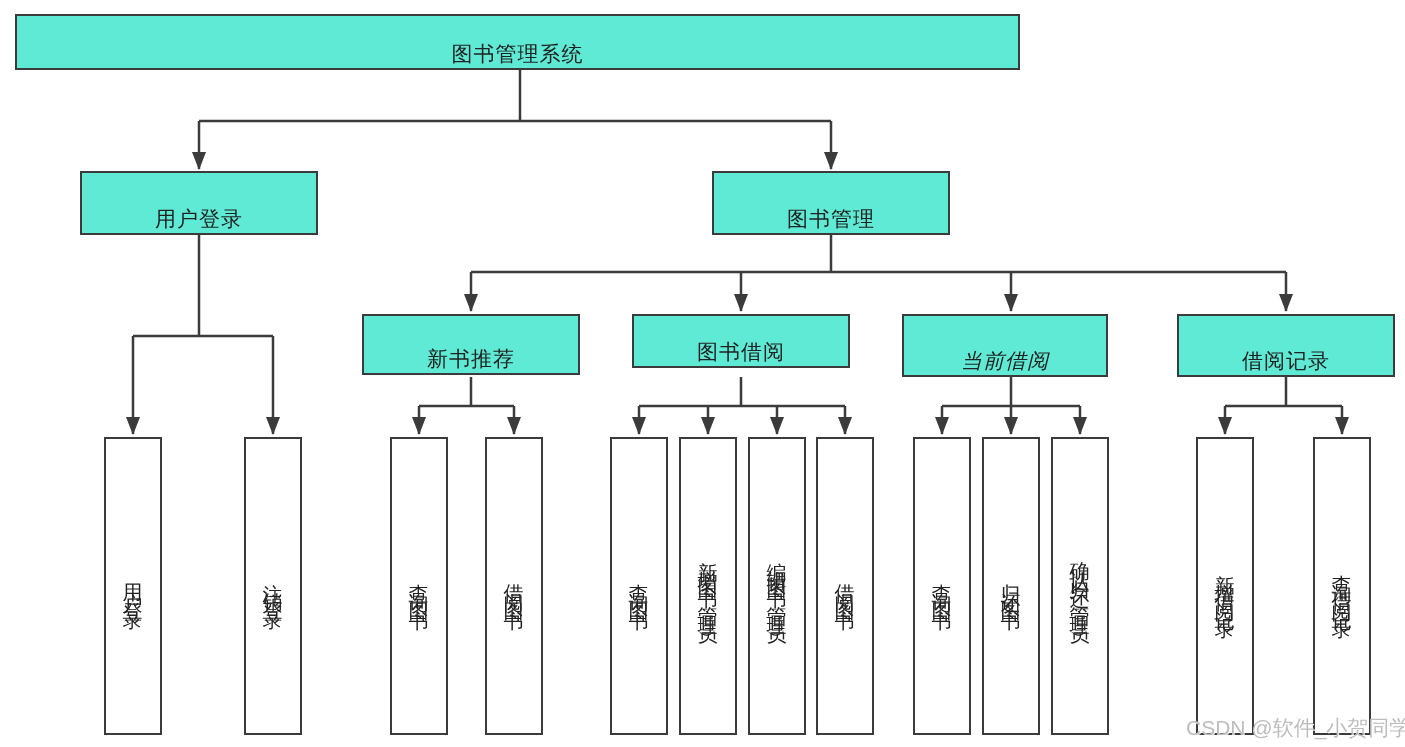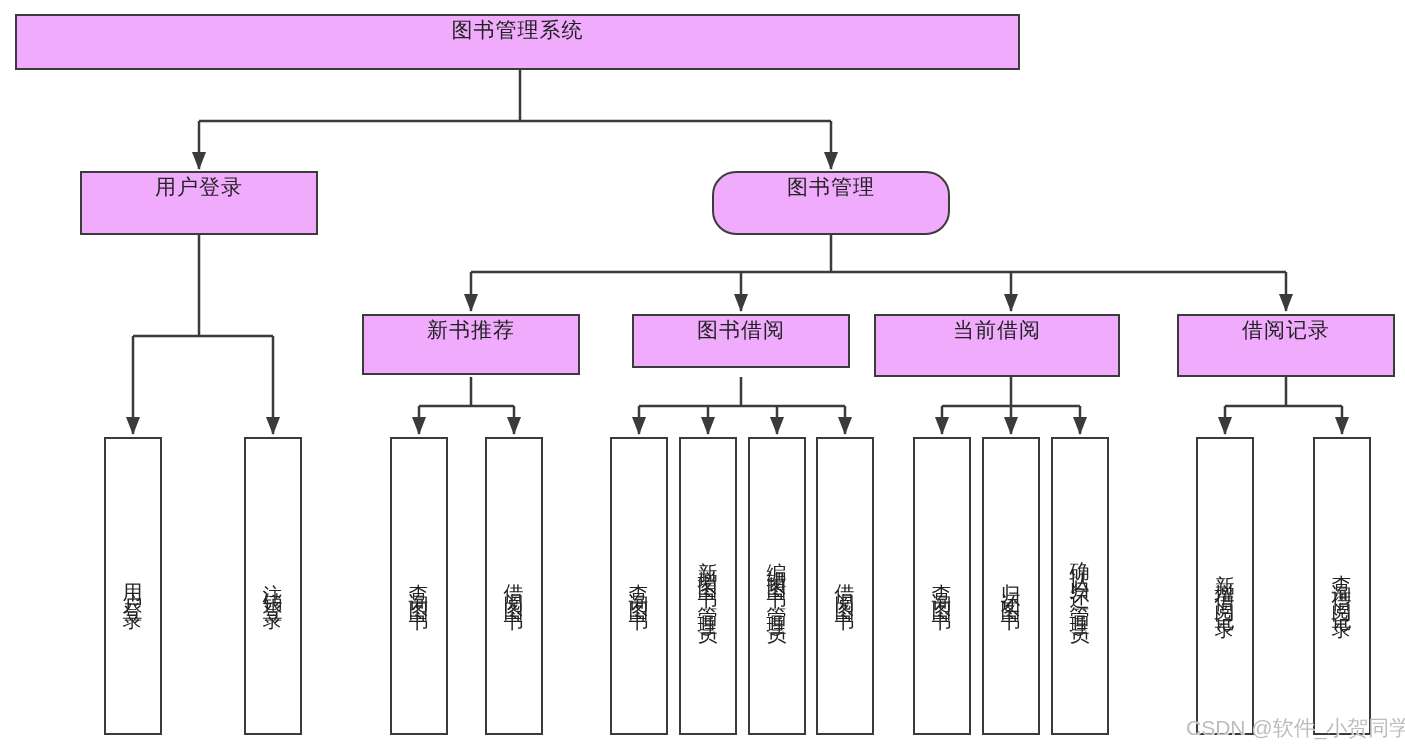--- a/index.html
+++ b/index.html
@@ -18,24 +18,24 @@
   svg.wires {
     position: absolute;
     left: 0;
     top: 0;
     z-index: 1;
   }
   .hn {
     position: absolute;
     z-index: 2;
     box-sizing: border-box;
-    background: #f0abfc;
+    background: #5eead4;
     border: 2.5px solid #3b3b3b;
     display: flex;
-    align-items: flex-start;
+    align-items: flex-end;
     justify-content: center;
     font-size: 21px;
     color: #222222;
     letter-spacing: 1px;
     white-space: nowrap;
   }
   .vn {
     position: absolute;
     z-index: 2;
     box-sizing: border-box;
@@ -105,31 +105,31 @@
     </g>
   </svg>
 
   <div class="hn" style="left:15px; top:14px; width:1005px; height:56px;">
     <span>图书管理系统</span>
   </div>
 
   <div class="hn" style="left:80px; top:171px; width:238px; height:64px;">
     <span>用户登录</span>
   </div>
-  <div class="hn" style="left:712px; top:171px; width:238px; height:64px;border-radius:24px;">
+  <div class="hn" style="left:712px; top:171px; width:238px; height:64px;">
     <span>图书管理</span>
   </div>
 
   <div class="hn" style="left:362px; top:314px; width:218px; height:61px;">
     <span>新书推荐</span>
   </div>
   <div class="hn" style="left:632px; top:314px; width:218px; height:54px;">
     <span>图书借阅</span>
   </div>
-  <div class="hn" style="left:874px; top:314px; width:246px; height:63px;">
+  <div class="hn" style="left:902px; top:314px; width:206px; height:63px;font-style:italic;">
     <span>当前借阅</span>
   </div>
   <div class="hn" style="left:1177px; top:314px; width:218px; height:63px;font-family:Liberation Mono, monospace;">
     <span>借阅记录</span>
   </div>
 
   <div class="vn" style="left:104px; top:437px; width:58px; height:298px;">
     <span>用户登录</span>
   </div>
   <div class="vn" style="left:244px; top:437px; width:58px; height:298px;">

